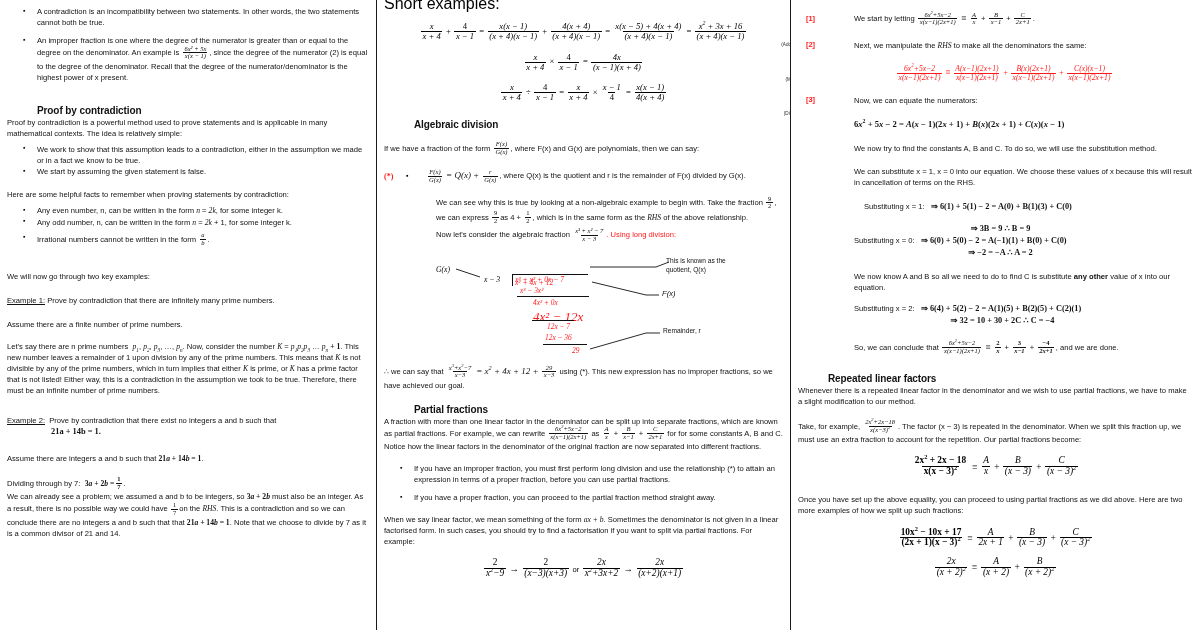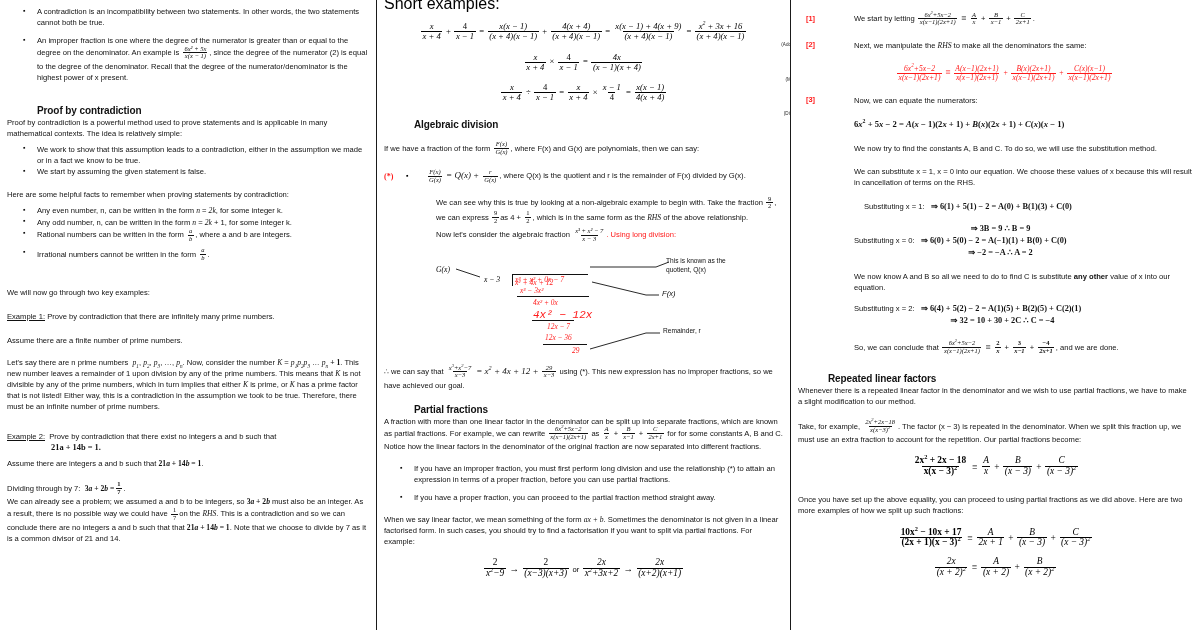--- a/index.html
+++ b/index.html
@@ -78,21 +78,21 @@
   .ld { position: relative; height: 120px; margin-top: 2px; font-family: "Liberation Serif", serif; }
   .ld .gx { position: absolute; left: 52px; top: 20px; font-size: 7.6px; }
   .ld .divisor { position: absolute; left: 100px; top: 30px; font-size: 7.6px; }
   .ld .quot { position: absolute; left: 131px; top: 33px; font-size: 7.6px; color: #ff1a1a; }
   .ld .bar-top { position: absolute; left: 128px; top: 29px; width: 76px; border-top: 1.1px solid #111; }
   .ld .vline { position: absolute; left: 128px; top: 29px; height: 12px; border-left: 1.1px solid #111; }
   .ld .dividend { position: absolute; left: 131px; top: 30px; font-size: 7.6px; color: #ff1a1a; }
   .ld .s1 { position: absolute; left: 136px; top: 41px; font-size: 7.4px; color: #ff1a1a; }
   .ld .b1 { position: absolute; left: 133px; top: 51px; width: 72px; border-top: 1px solid #111; }
   .ld .s2 { position: absolute; left: 149px; top: 53px; font-size: 7.4px; color: #ff1a1a; }
-  .ld .s3 { position: absolute; left: 149px; top: 64px; font-size: 11px; color: #ff1a1a; font-family: Liberation Mono, monospace; }
+  .ld .s3 { position: absolute; left: 149px; top: 64px; font-size: 13px; color: #ff1a1a; }
   .ld .b2 { position: absolute; left: 148px; top: 75px; width: 42px; border-top: 1px solid #111; }
   .ld .s4 { position: absolute; left: 163px; top: 77px; font-size: 7.4px; color: #ff1a1a; }
   .ld .s5 { position: absolute; left: 161px; top: 88px; font-size: 7.4px; color: #ff1a1a; }
   .ld .b3 { position: absolute; left: 159px; top: 99px; width: 44px; border-top: 1px solid #111; }
   .ld .s6 { position: absolute; left: 188px; top: 101px; font-size: 7.4px; color: #ff1a1a; }
   .ld .ann { position: absolute; font-size: 6.6px; color: #111; font-family: "Liberation Sans", sans-serif; }
   .ld svg { position: absolute; left: 0; top: 0; overflow: visible; }
 
   .ctr { text-align: center; }
 </style>
@@ -122,24 +122,20 @@
     <ul class="bl">
       <li class="tight"><span>We work to show that this assumption leads to a contradiction, either in the assumption we made or in a fact we know to be true.</span></li>
       <li class="tight"><span>We start by assuming the given statement is false.</span></li>
     </ul>
 
     <p class="t sp" style="margin-top:12px;">Here are some helpful facts to remember when proving statements by contradiction:</p>
 
     <ul class="bl">
       <li class="tight">Any even number, n, can be written in the form <span class="mi">n</span> = <span class="mi">2k</span>, for some integer k.</li>
       <li class="tight">Any odd number, n, can be written in the form <span class="mi">n</span> = <span class="mi">2k</span> + 1, for some integer k.</li>
-      <li class="tight">Rational numbers can be written in the form <span class="fr sm">
-            <span class="n mi">a</span>
-            <span class="d mi">b</span>
-          </span>, where a and b are integers.</li>
       <li class="tight" style="margin-top:5px;">Irrational numbers cannot be written in the form <span class="fr sm">
             <span class="n mi">a</span>
             <span class="d mi">b</span>
           </span>.</li>
     </ul>
 
     <p class="t" style="margin-top:24px;">We will now go through two key examples:</p>
 
     <p class="t" style="margin-top:13px;">
       <u>Example 1:</u>
@@ -151,21 +147,21 @@
     <p class="t red" style="margin-top:11px;">
       Let's say there are n prime numbers&nbsp; <span class="mi">p</span><sub class="mi">1</sub>, <span class="mi">p</span><sub class="mi">2</sub>, <span class="mi">p</span><sub class="mi">3</sub>, …, <span class="mi">p</span><sub class="mi">n</sub>. Now, consider the number <span class="mi">K</span> = <span class="mi">p</span><sub class="mi">1</sub><span class="mi">p</span><sub class="mi">2</sub><span class="mi">p</span><sub class="mi">3</sub> … <span class="mi">p</span><sub class="mi">n</sub> <span class="mb">+ 1</span>. This new number leaves a remainder of 1 upon division by any of the prime numbers. This means that <span class="mi">K</span> is not divisible by any of the prime numbers, which in turn implies that either <span class="mi">K</span> is prime, or <span class="mi">K</span> has a prime factor that is not listed! Either way, this is a contradiction in the assumption we took to be true. Therefore, there must be an infinite number of prime numbers.
     </p>
 
     <p class="t" style="margin-top:19px;">
       <u>Example 2:</u>&nbsp;
       <span>Prove by contradiction that there exist no integers a and b such that</span>
     </p>
     <p class="t mb" style="padding-left:44px;font-size:8.4px;">21a + 14b = 1.</p>
 
-    <p class="t red" style="margin-top:4px;">Assume there are integers a and b such that <span class="mb">21<span class="mi">a</span> + 14<span class="mi">b</span> = 1</span>.</p>
+    <p class="t red" style="margin-top:14px;">Assume there are integers a and b such that <span class="mb">21<span class="mi">a</span> + 14<span class="mi">b</span> = 1</span>.</p>
 
     <p class="t red" style="margin-top:13px;">
       <span>Dividing through by 7:</span>&nbsp;
       <span class="mb">3<span class="mi">a</span> + 2<span class="mi">b</span> =</span><span class="fr sm mb">
           <span class="n">1</span>
           <span class="d">7</span>
         </span>.
     </p>
 
     <p class="t red">
@@ -196,21 +192,21 @@
             </span> =
           <span class="fr">
               <span class="n mi">x(x − 1)</span>
               <span class="d mi">(x + 4)(x − 1)</span>
             </span> +
           <span class="fr">
               <span class="n mi">4(x + 4)</span>
               <span class="d mi">(x + 4)(x − 1)</span>
             </span> =
           <span class="fr">
-              <span class="n mi">x(x − 1) + 4(x + 9)</span>
+              <span class="n mi">x(x − 5) + 4(x + 4)</span>
               <span class="d mi">(x + 4)(x − 1)</span>
             </span> =
           <span class="fr">
               <span class="n mi">x<sup>2</sup> + 3x + 16</span>
               <span class="d mi">(x + 4)(x − 1)</span>
             </span>
         </span>
       </div>
       <span class="lbl-right" style="top:22px;right:-18px;">(Addition)</span>
 

